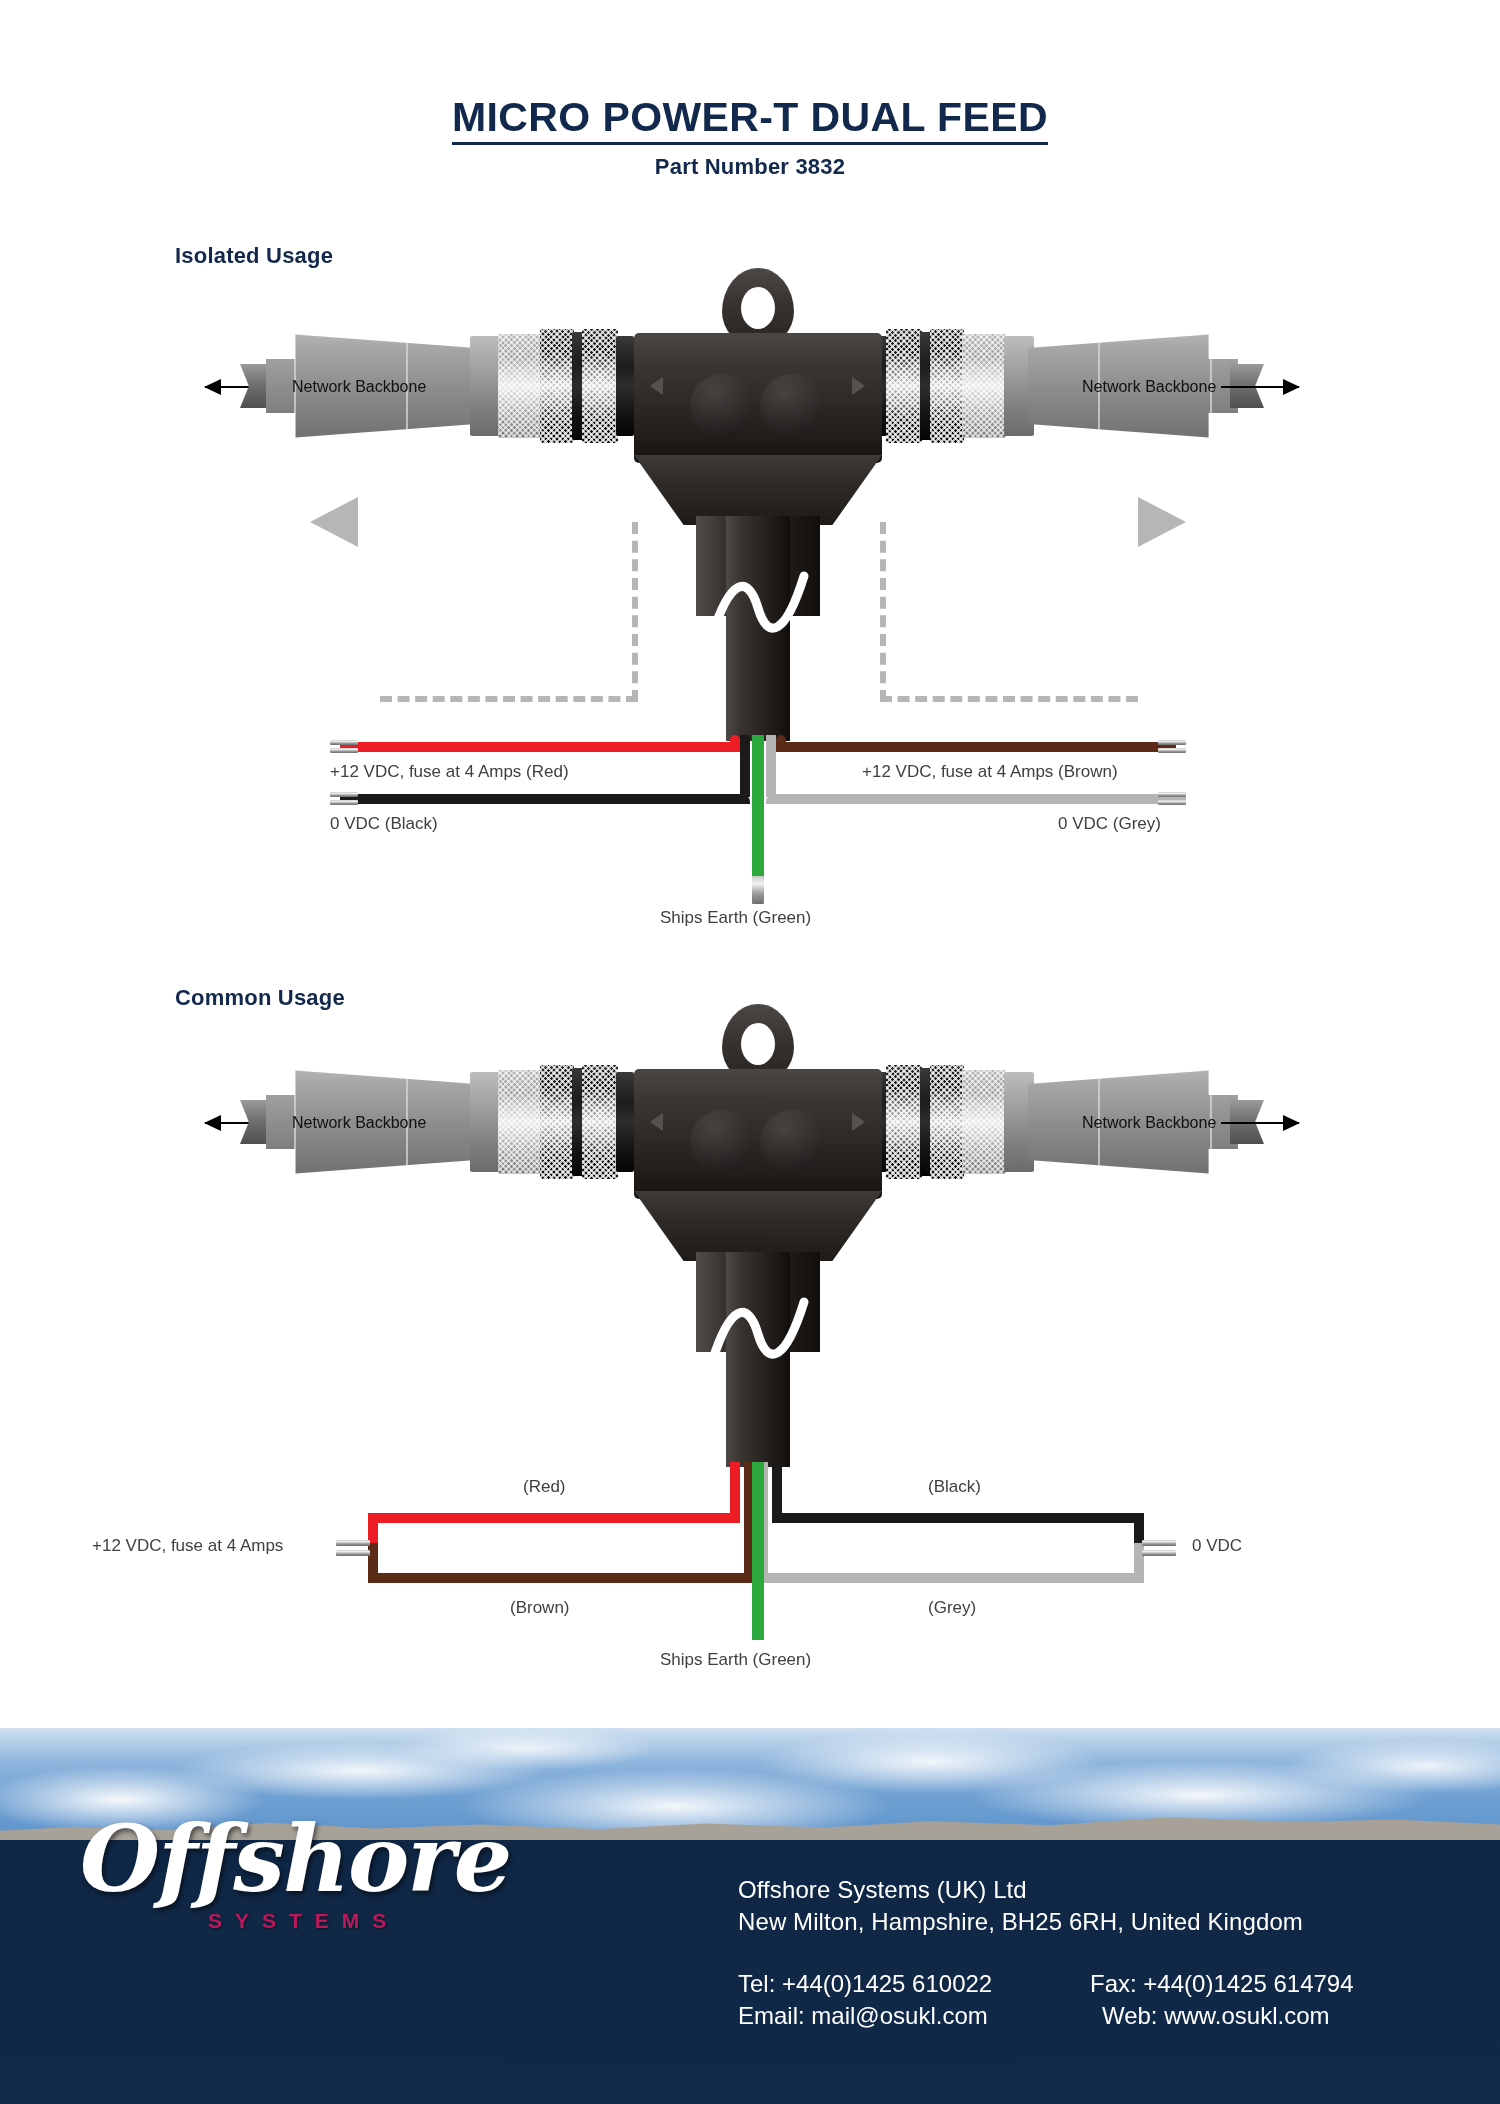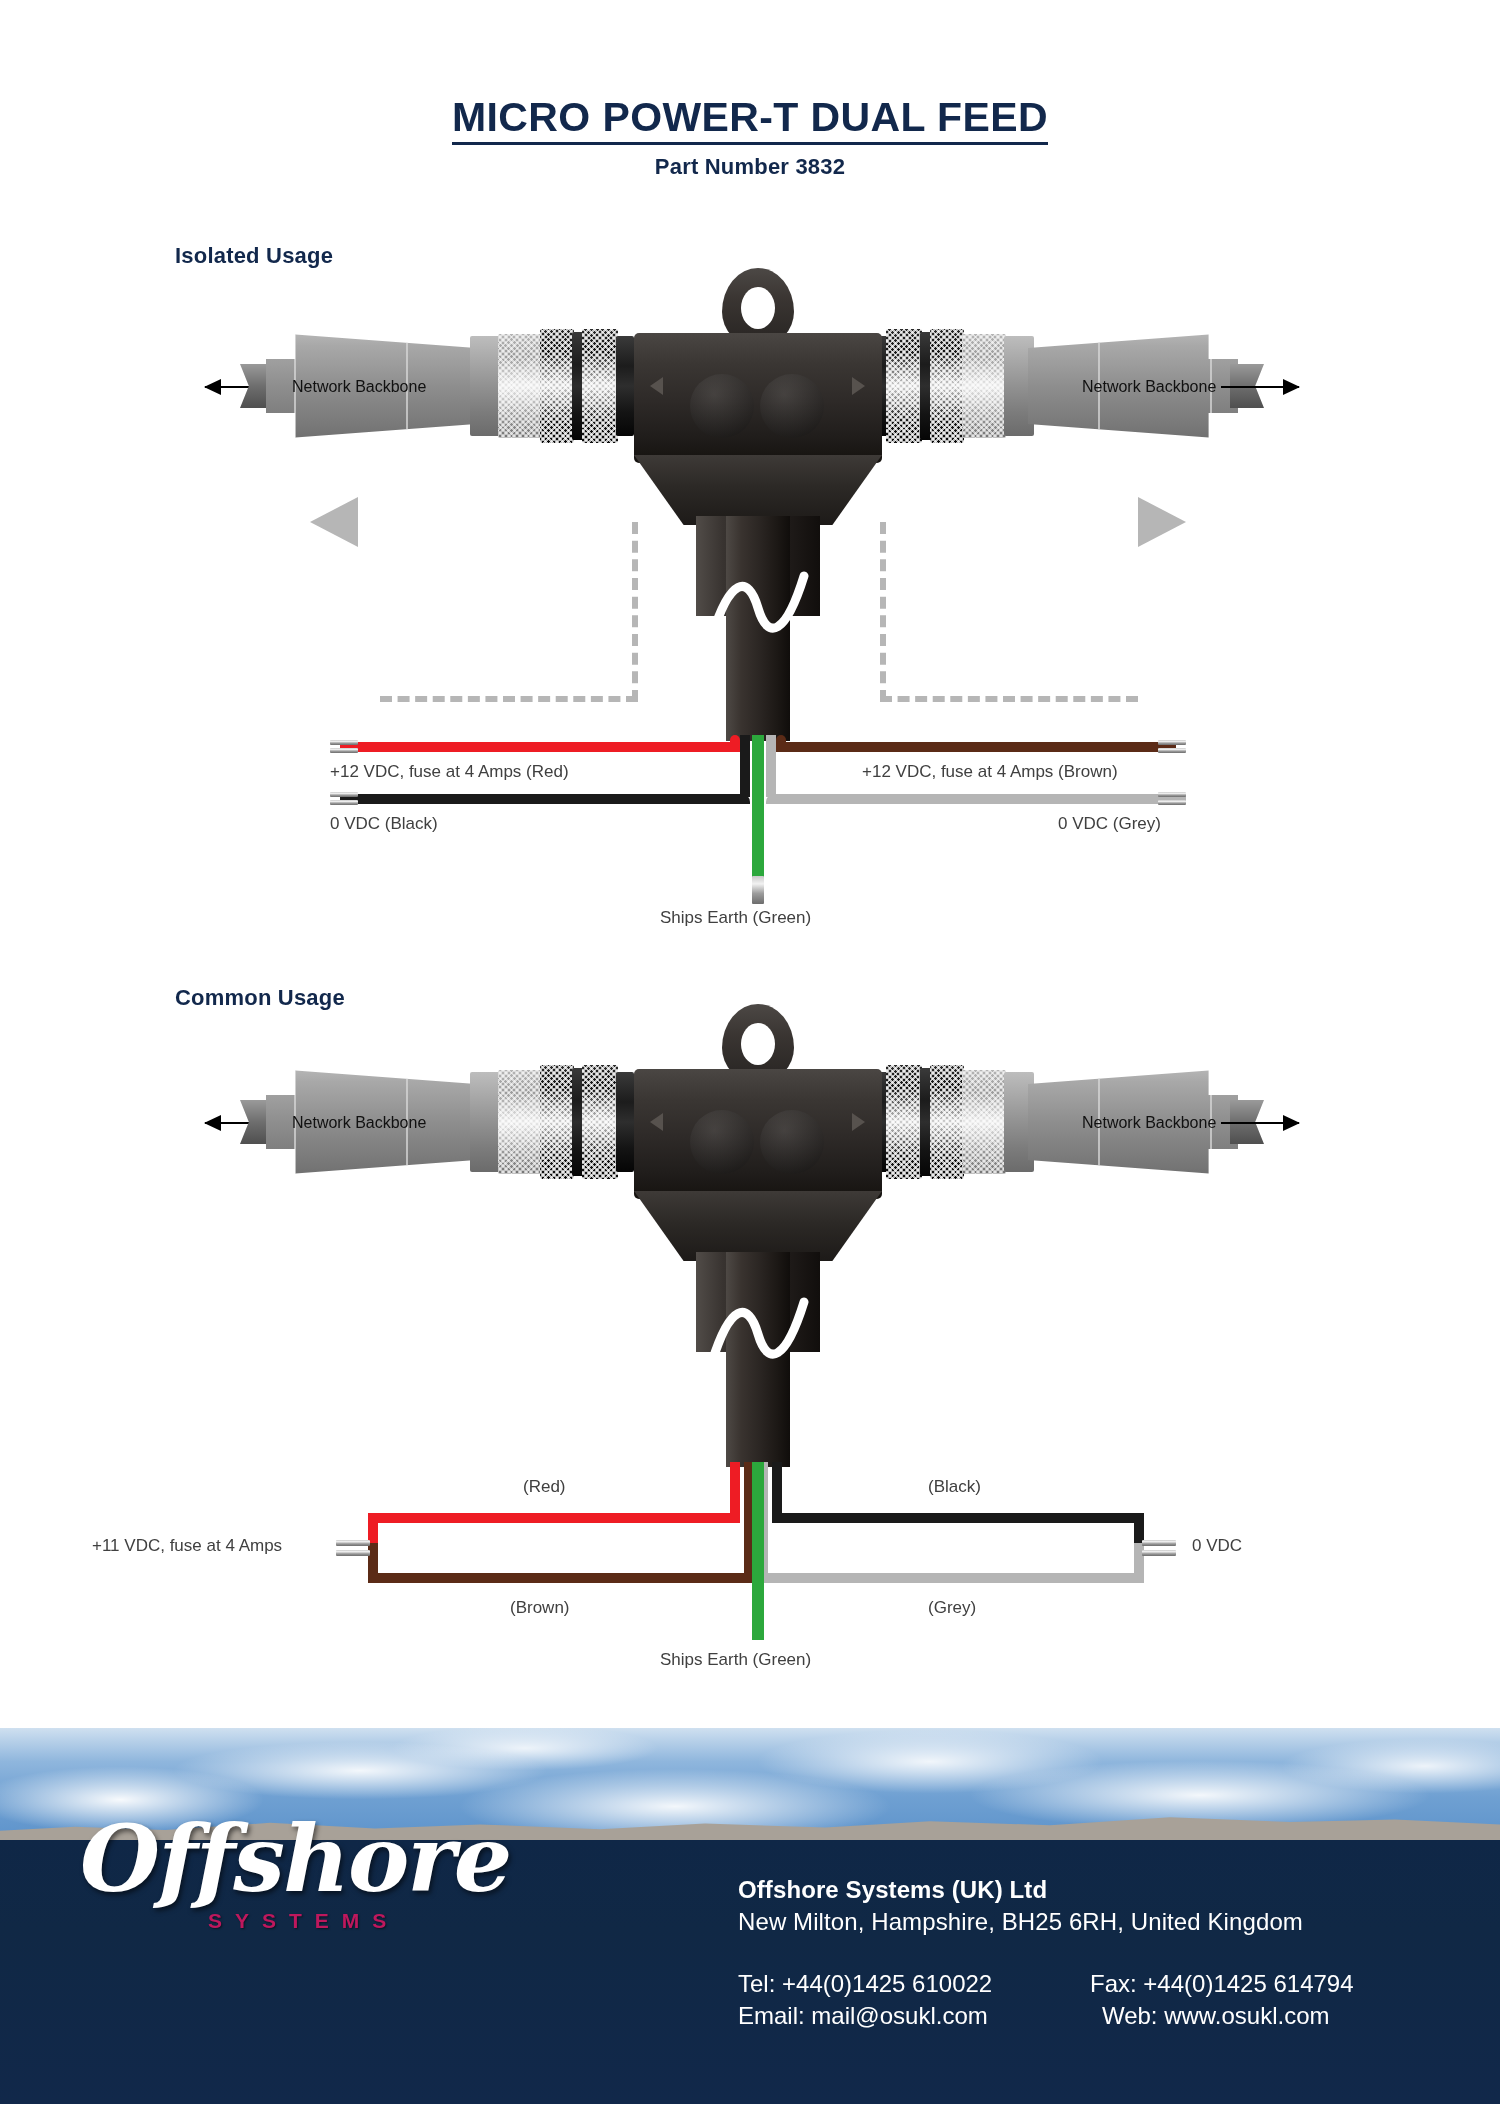--- a/index.html
+++ b/index.html
@@ -201,21 +201,21 @@
     letter-spacing: -2px;
     text-shadow: 2px 3px 5px rgba(0,0,0,.55);
   }
   .logo-sub {
     position: absolute; left: 128px; top: 104px;
     font-size: 21px; font-weight: bold; letter-spacing: 13px;
     color: #be185d;
     text-shadow: 1px 1px 2px rgba(0,0,0,.5);
   }
   .contact { position: absolute; left: 738px; top: 1874px; color: #ffffff; }
-  .c-name { font-size: 24px; font-weight: bold; line-height: 1.33; letter-spacing: .1px; }
+  .c-name { font-size: 24px; font-weight: normal; line-height: 1.33; letter-spacing: .1px; }
   .c-line { font-size: 24px; line-height: 1.33; letter-spacing: .1px; }
   .c-gap { height: 30px; }
   .c-grid { display: grid; grid-template-columns: 352px auto; }
   .c-grid div { font-size: 24px; line-height: 1.33; }
 </style>
 </head>
 <body>
 
 <div class="page">
 
@@ -377,21 +377,21 @@
     <div class="wire" style="left:368px; top:1513px; width:10px; height:40px; background:#ee1c24;"></div>
     <div class="wire-lbl" style="left:523px; top:1477px;">(Red)</div>
 
     <div class="wire" style="left:744px; top:1462px; width:10px; height:120px; background:#5b2b17;"></div>
     <div class="wire" style="left:368px; top:1573px; width:386px; height:10px; background:#5b2b17; border-radius:8px 0 0 8px;"></div>
     <div class="wire" style="left:368px; top:1543px; width:10px; height:40px; background:#5b2b17;"></div>
     <div class="wire-lbl" style="left:510px; top:1598px;">(Brown)</div>
 
     <div class="tip" style="left:336px; top:1540px; width:34px; height:6px;"></div>
     <div class="tip" style="left:336px; top:1550px; width:34px; height:6px;"></div>
-    <div class="wire-lbl" style="left:92px; top:1536px;">+11 VDC, fuse at 4 Amps</div>
+    <div class="wire-lbl" style="left:92px; top:1536px;">+12 VDC, fuse at 4 Amps</div>
 
     <div class="wire" style="left:772px; top:1462px; width:10px; height:60px; background:#1a1a1a;"></div>
     <div class="wire" style="left:772px; top:1513px; width:372px; height:10px; background:#1a1a1a; border-radius:0 8px 0 0;"></div>
     <div class="wire" style="left:1134px; top:1513px; width:10px; height:40px; background:#1a1a1a;"></div>
     <div class="wire-lbl" style="left:928px; top:1477px;">(Black)</div>
 
     <div class="wire" style="left:758px; top:1462px; width:10px; height:120px; background:#b5b5b5;"></div>
     <div class="wire" style="left:758px; top:1573px; width:386px; height:10px; background:#b5b5b5; border-radius:0 8px 8px 0;"></div>
     <div class="wire" style="left:1134px; top:1543px; width:10px; height:40px; background:#b5b5b5;"></div>
     <div class="wire-lbl" style="left:928px; top:1598px;">(Grey)</div>

